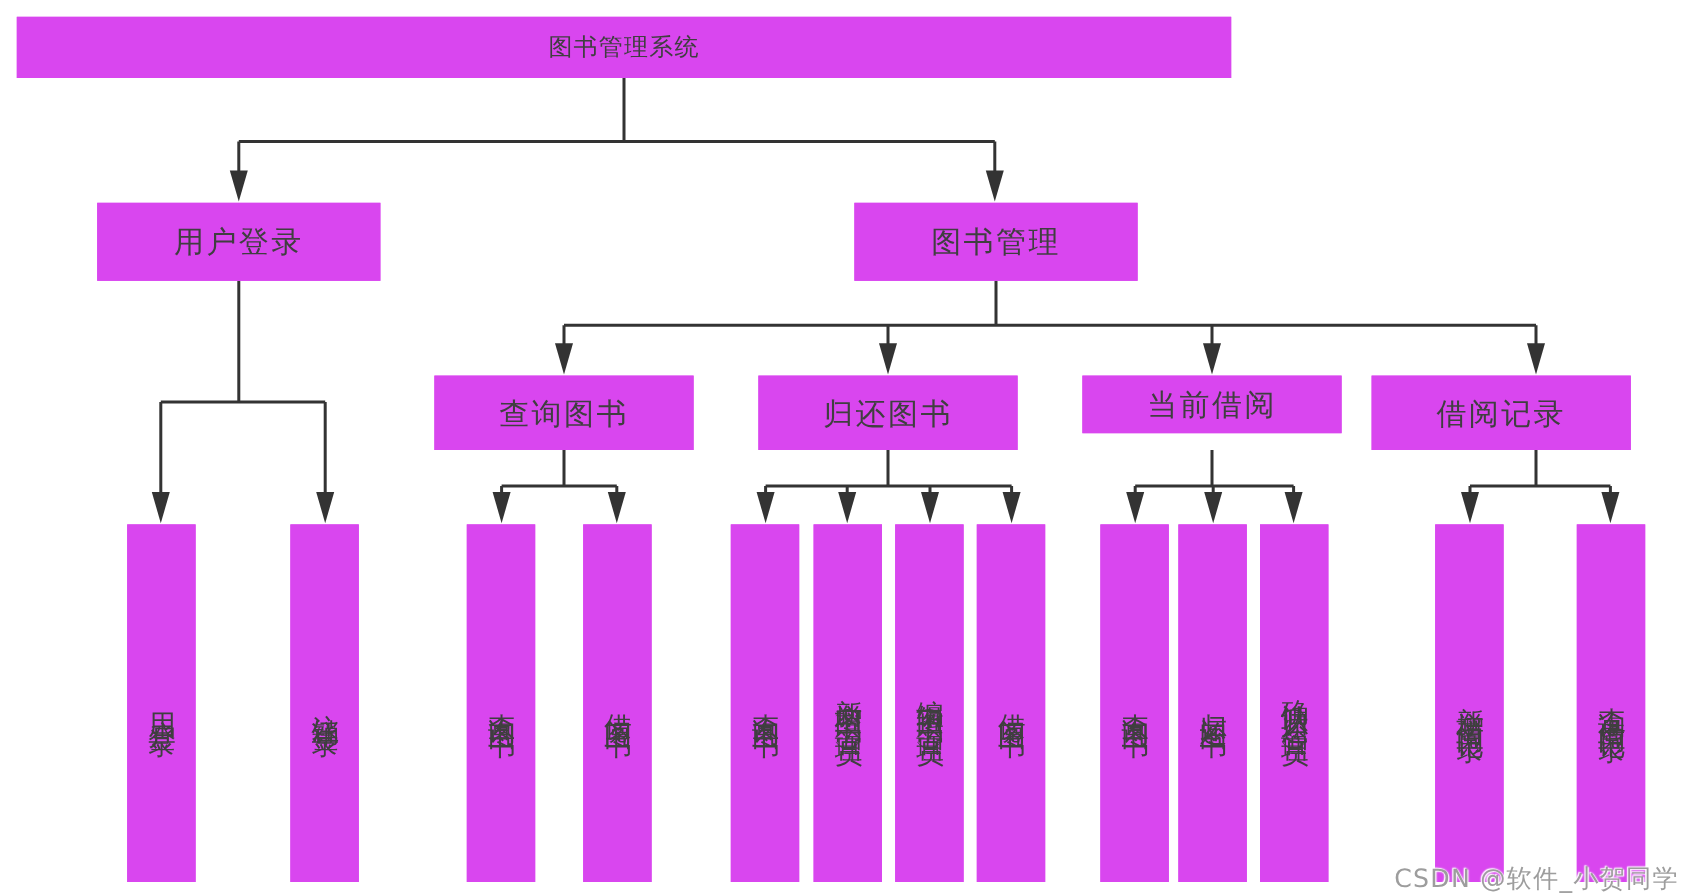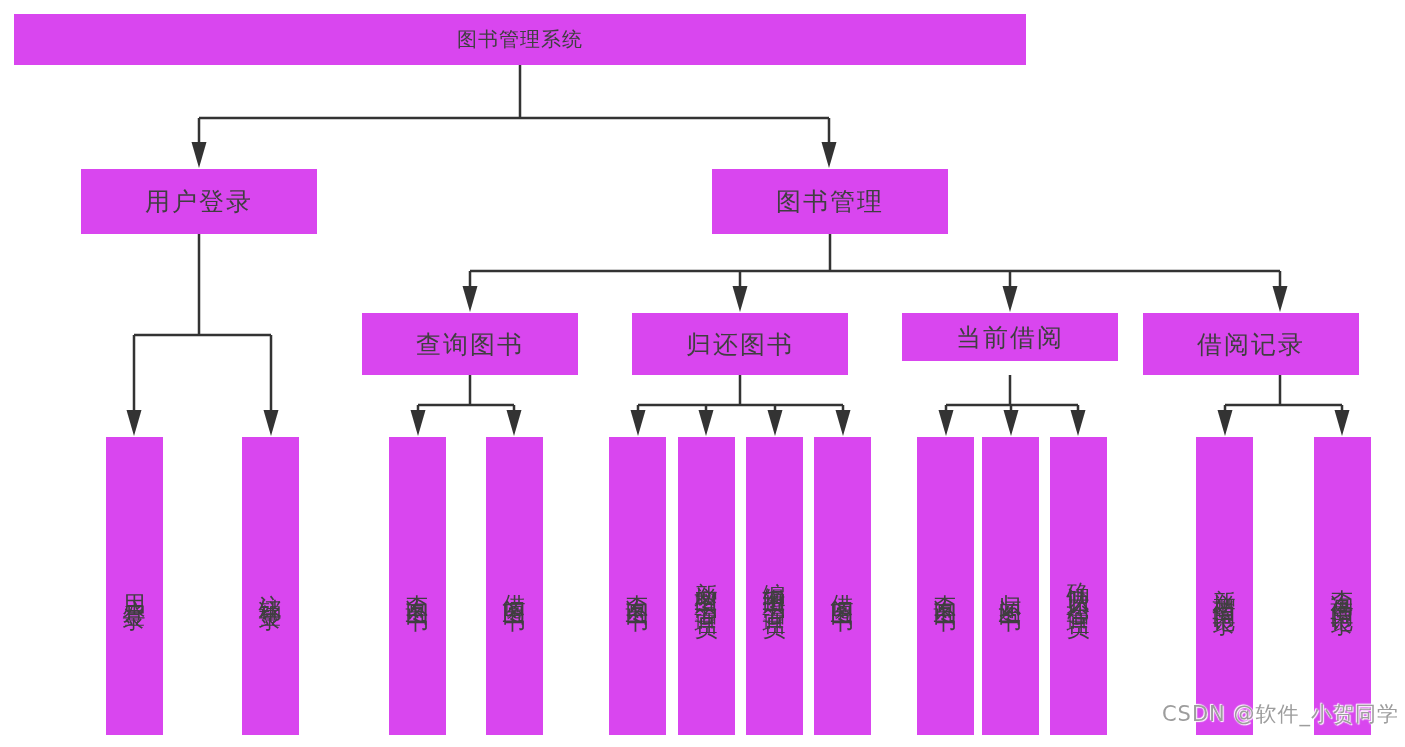--- a/index.html
+++ b/index.html
@@ -14,21 +14,21 @@
     border:2px solid #d946ef; color:#3f3f3f;
     display:flex; align-items:center; justify-content:center; text-align:center;
   }
   .root-box  { font-size:20px; letter-spacing:1px; }
   .h-box     { font-size:25px; letter-spacing:2px; }
   .leaf-box  {
     writing-mode:vertical-rl; text-orientation:mixed;
     font-size:23px; letter-spacing:5px; line-height:1.05;
   }
   .watermark {
-    position:absolute; right:6px; bottom:19px;
+    position:absolute; right:6px; bottom:1px;
     font-size:21px; letter-spacing:1px; color:#9d9d9d;
     text-shadow:0 0 2px #ffffff, 1px 1px 1px #ffffff, -1px -1px 1px #ffffff;
     white-space:nowrap;
   }
 </style>
 </head>
 <body>
 
 <div class="canvas">
 

